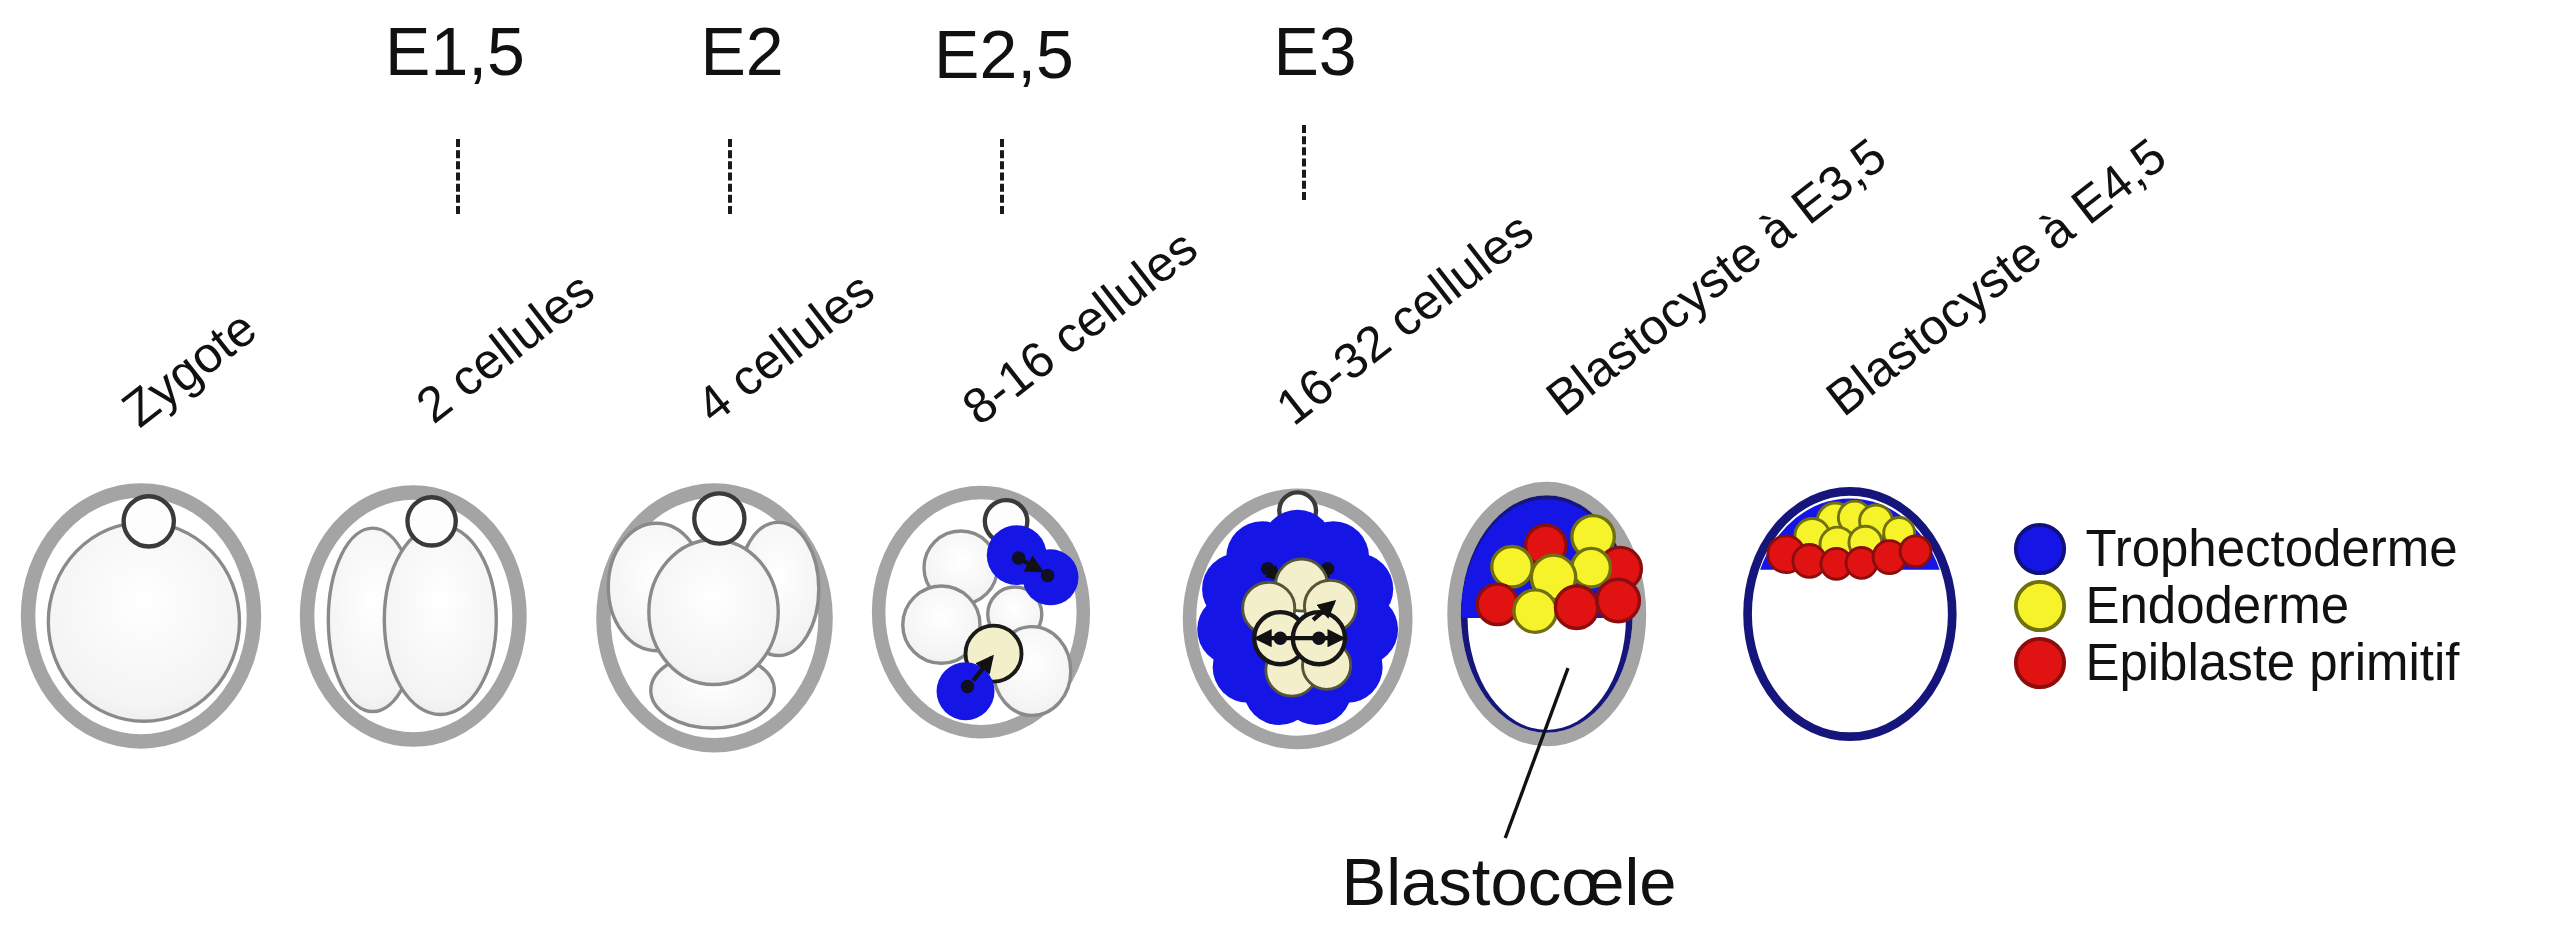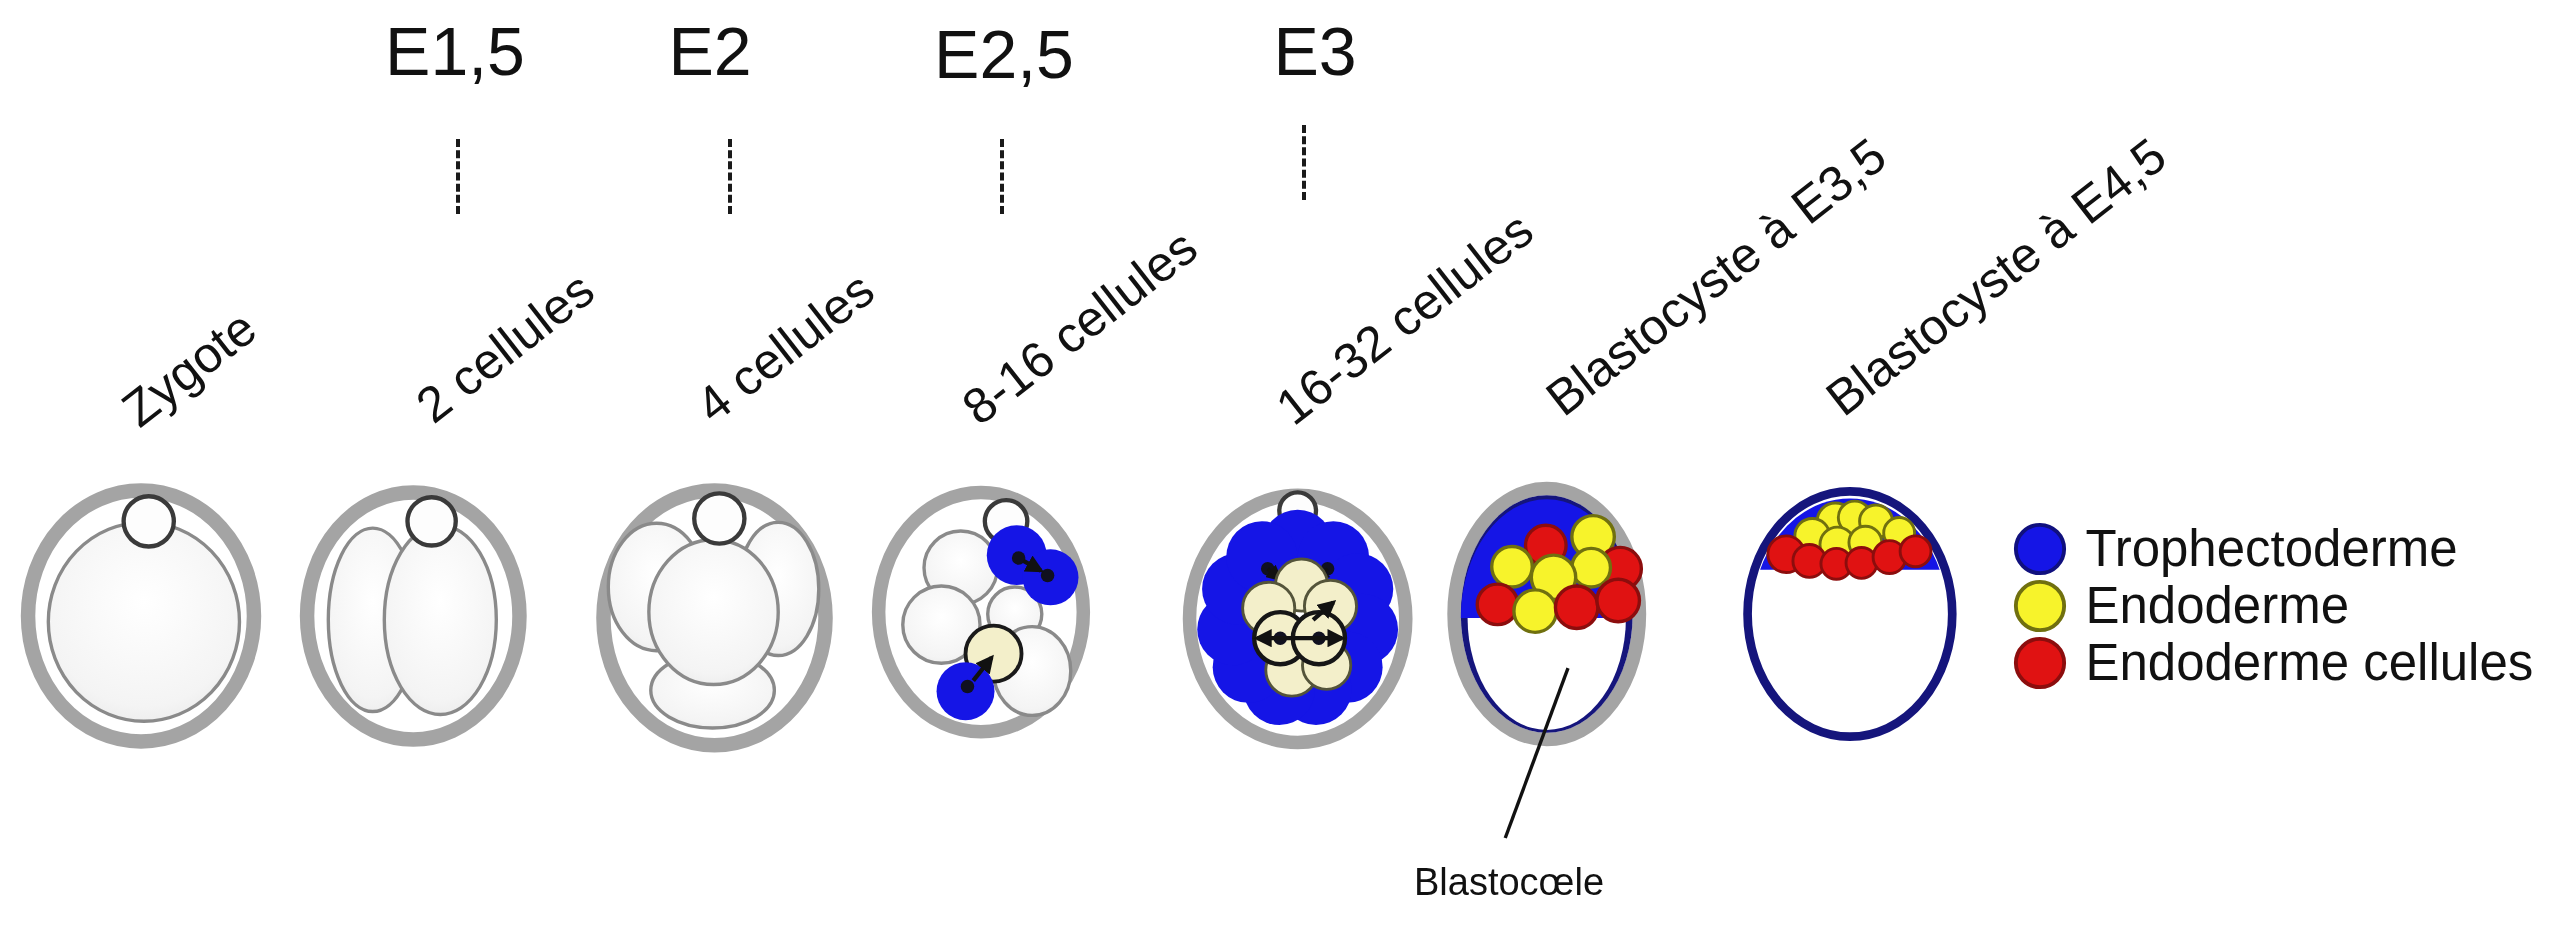--- a/index.html
+++ b/index.html
@@ -8,21 +8,21 @@
   .abs{position:absolute;white-space:nowrap;}
   .timepoint{font-size:68px;line-height:56px;transform:translateX(-50%);}
   .dash{position:absolute;width:0;border-left:4.8px dashed #1a1a1a;}
   .stage-label{font-size:50px;line-height:52px;transform:rotate(-38deg);
                transform-origin:left bottom;}
   .legend{position:absolute;left:2012px;top:522px;display:flex;
           flex-direction:column;gap:3px;}
   .legend-row{display:flex;align-items:center;height:54px;}
   .legend-row svg{flex:0 0 auto;}
   .legend-label{font-size:51px;line-height:54px;margin-left:17.4px;white-space:nowrap;}
-  .annotation{font-size:38px;line-height:54px;transform:translateX(-50%);}
+  .annotation{font-size:67px;line-height:54px;transform:translateX(-50%);}
   svg{display:block;}
   #art{position:absolute;left:0;top:0;}
 </style>
 </head>
 <body>
 
 <svg id="art" width="2576" height="951" viewBox="0 0 2668 985">
   <defs>
     <radialGradient id="cg" cx="50%" cy="40%" r="70%">
       <stop offset="0%" stop-color="#ffffff"></stop>
@@ -147,21 +147,21 @@
         <circle cx="1874" cy="581" r="17"></circle>
       <circle cx="1902" cy="584" r="16"></circle>
         <circle cx="1928" cy="583" r="16"></circle>
       <circle cx="1957" cy="577" r="17"></circle>
         <circle cx="1984" cy="571" r="16"></circle>
     </g>
   </g>
 </svg>
 
 <div class="abs timepoint" style="left:455px;top:23px">E1,5</div>
-<div class="abs timepoint" style="left:710px;top:23px">E2</div>
+<div class="abs timepoint" style="left:742px;top:23px">E2</div>
 <div class="abs timepoint" style="left:1004px;top:26px">E2,5</div>
 <div class="abs timepoint" style="left:1315px;top:23px">E3</div>
 
 <div class="dash" style="left:456px;top:139px;height:75px"></div>
 <div class="dash" style="left:728px;top:139px;height:75px"></div>
 <div class="dash" style="left:1000px;top:139px;height:75px"></div>
 <div class="dash" style="left:1302px;top:125px;height:75px"></div>
 
 <div class="abs stage-label" style="left:145px;top:384px">Zygote</div>
 <div class="abs stage-label" style="left:439px;top:380px">2 cellules</div>
@@ -181,18 +181,18 @@
   <div class="legend-row">
     <svg width="56" height="56" viewBox="0 0 58 58">
       <circle cx="29" cy="29" r="25" stroke-width="4" fill="#f7f32b" stroke="#70700f"></circle>
     </svg>
     <span class="legend-label">Endoderme</span>
   </div>
   <div class="legend-row">
     <svg width="56" height="56" viewBox="0 0 58 58">
       <circle cx="29" cy="29" r="25" stroke-width="4" fill="#e01212" stroke="#8c0d0d"></circle>
     </svg>
-    <span class="legend-label">Endoderme cellules</span>
+    <span class="legend-label">Epiblaste primitif</span>
   </div>
 </div>
 
 <div class="abs annotation" style="left:1509px;top:855px">Blastocœle</div>
 
 
 </body></html>

